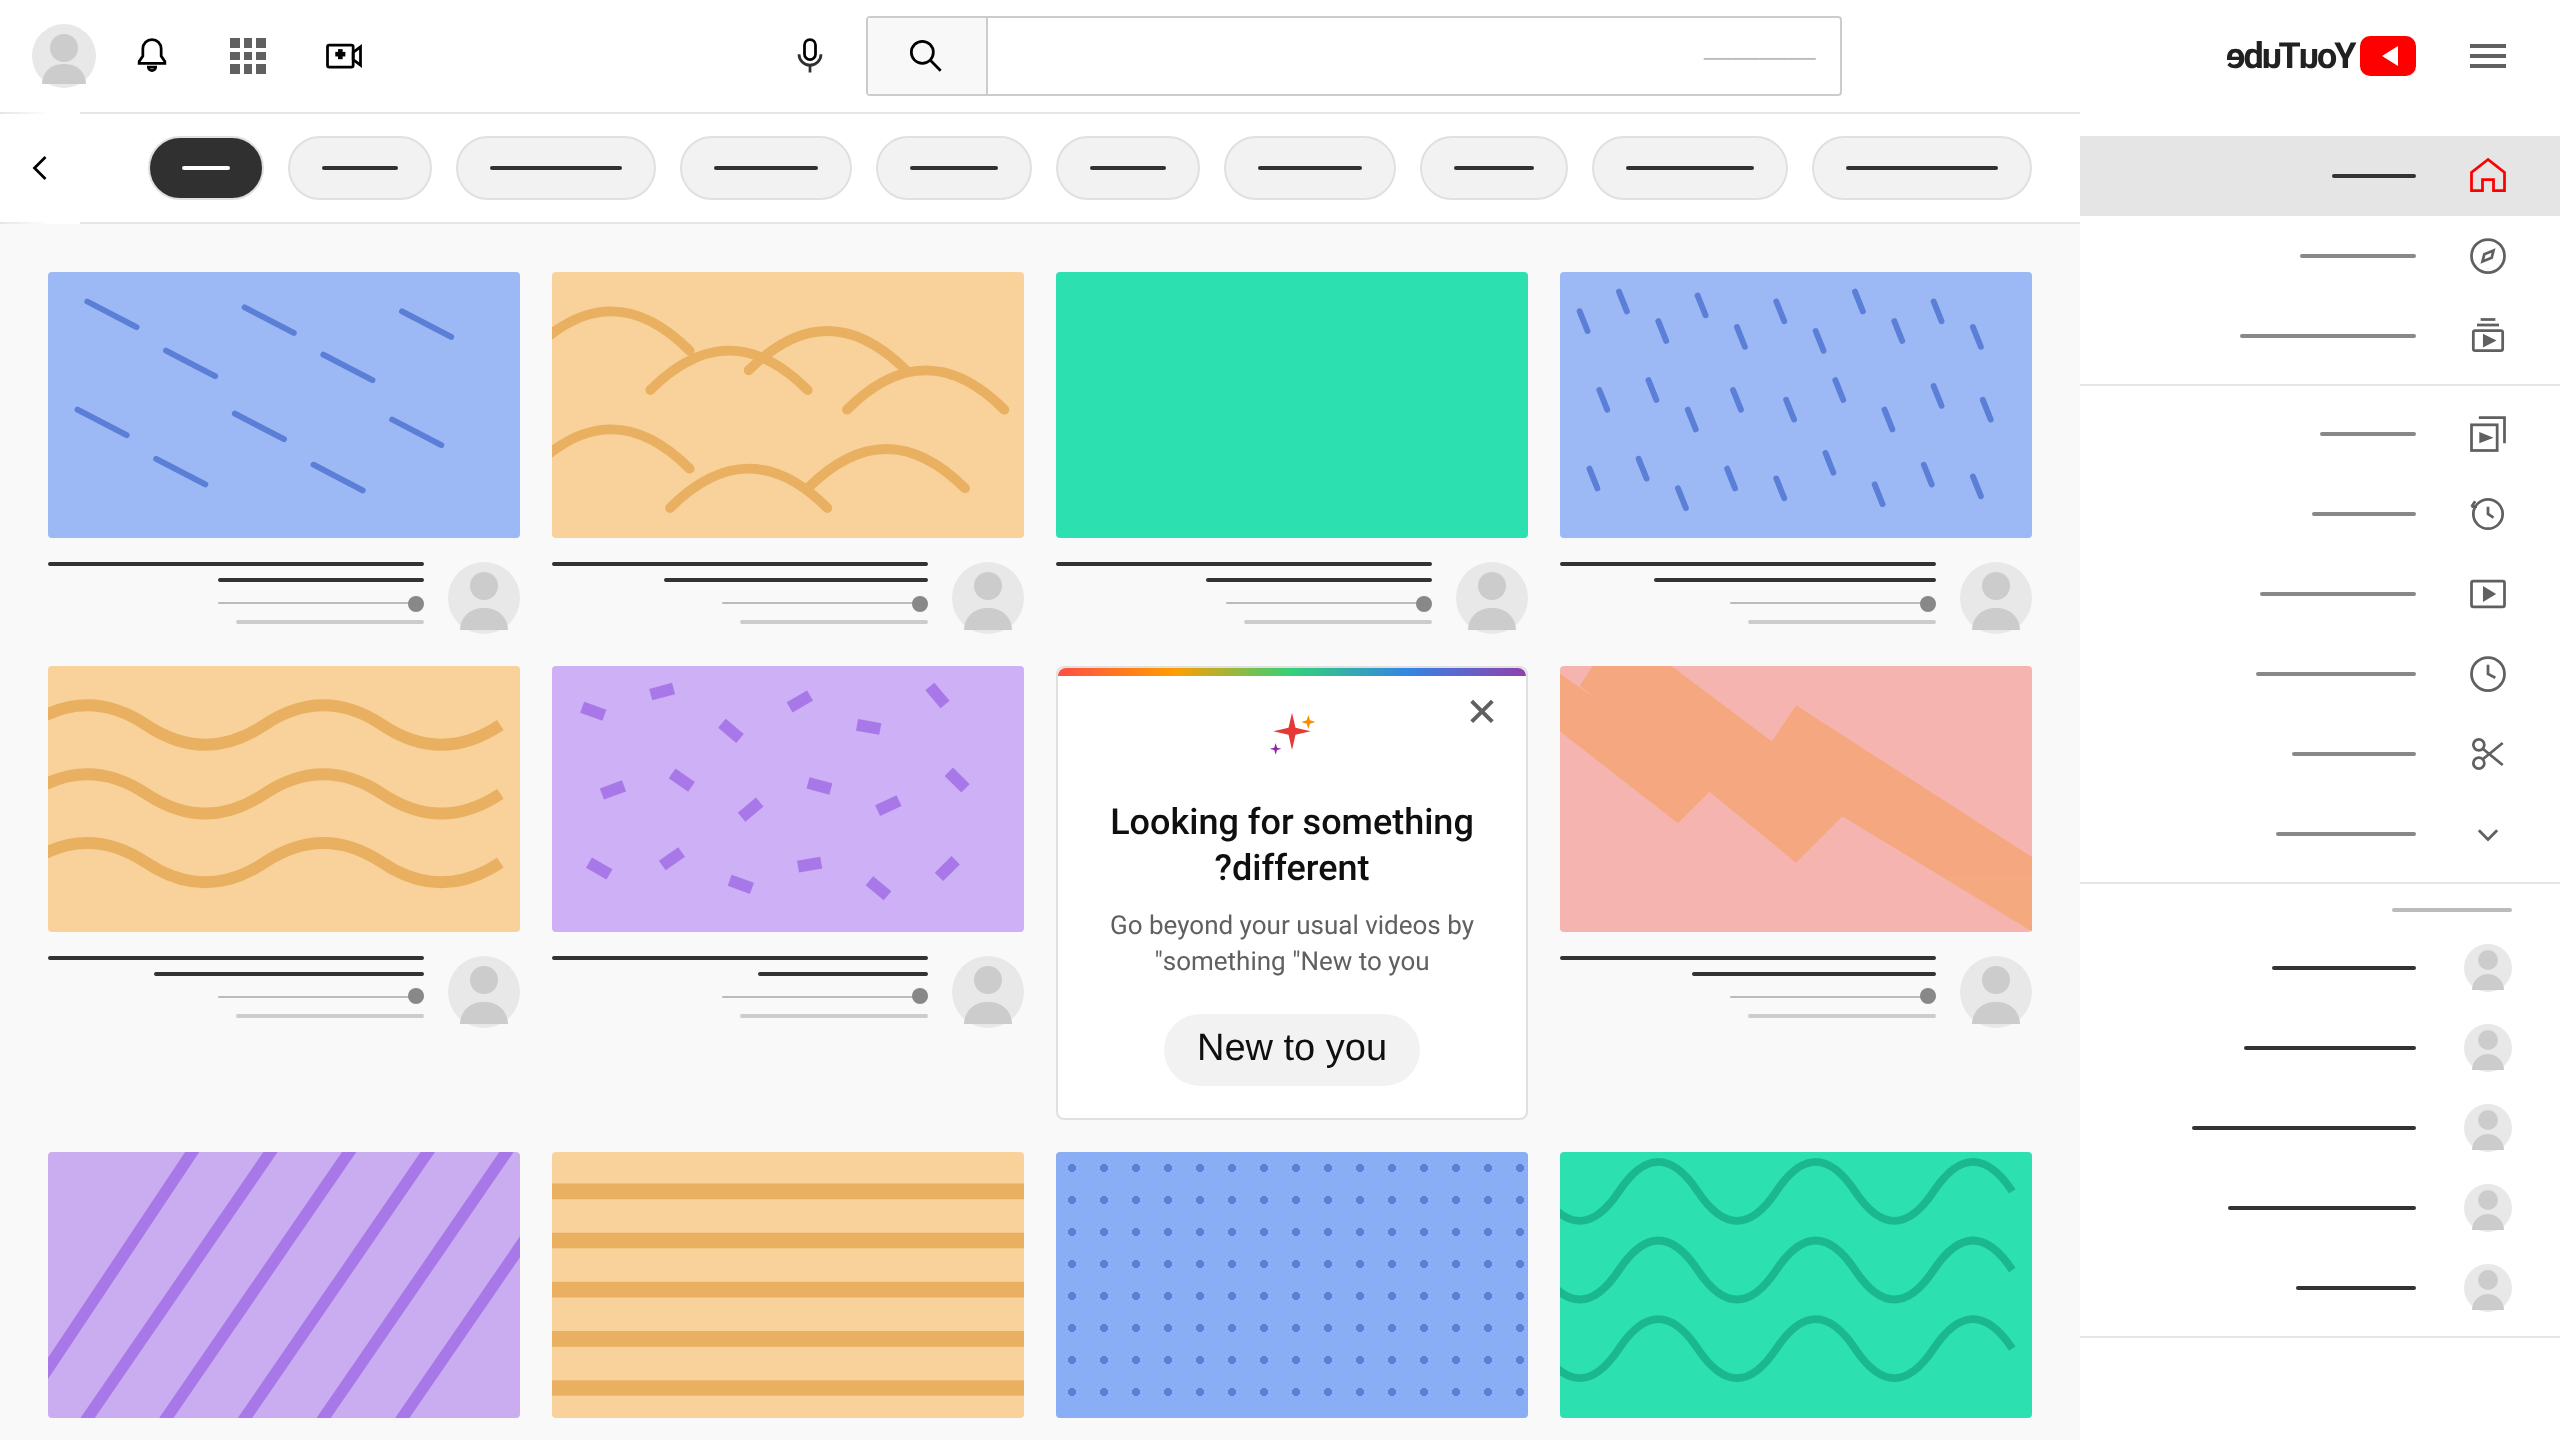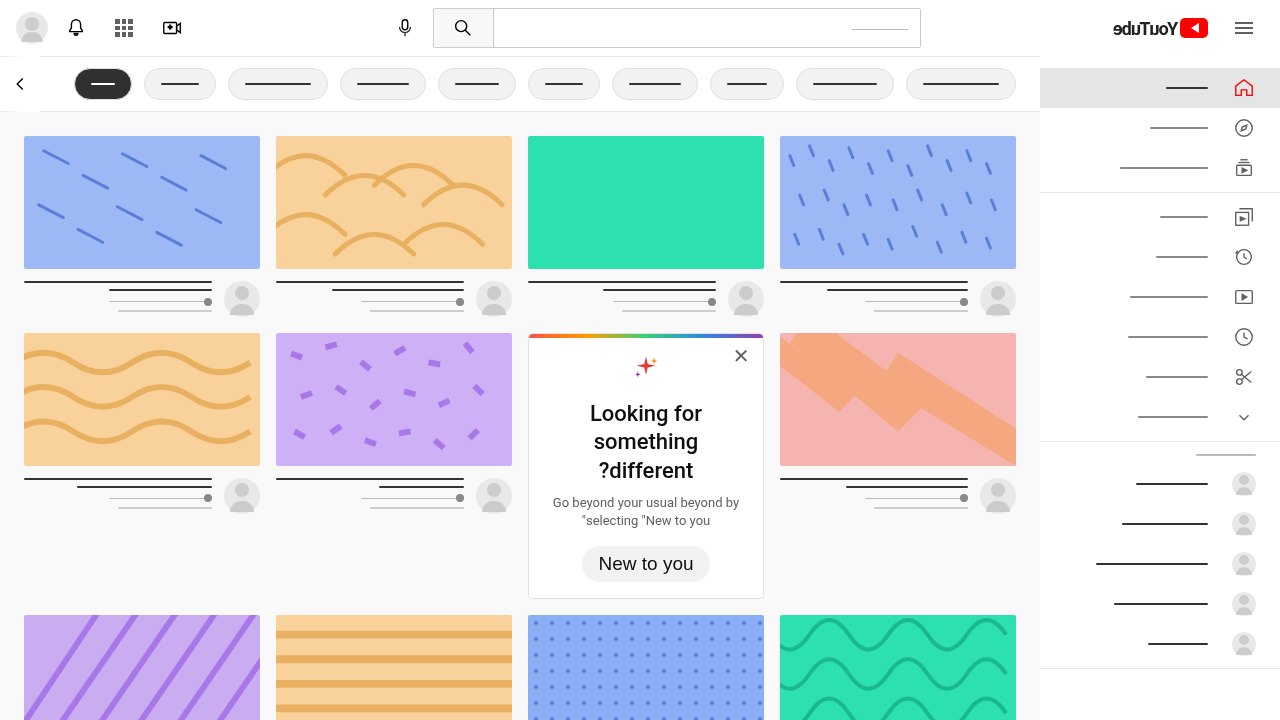--- a/index.html
+++ b/index.html
@@ -72,21 +72,21 @@
 .tline.l2 { width: 75%; }
 .sline { height: 1.5px; background: #bbb; border-radius: 1px; width: 55%; display: flex; align-items: center; gap: 4px; margin-top: 4px; }
 .sline .dot { width: 8px; height: 8px; border-radius: 50%; background: #888; flex-shrink: 0; }
 .sline2 { height: 1.5px; background: #ccc; border-radius: 1px; width: 50%; margin-top: 2px; }
 
 
 .promo { grid-column: span 1; background: #fff; border: 1px solid #e0e0e0; border-radius: 4px; padding: 16px; position: relative; display: flex; flex-direction: column; align-items: center; text-align: center; }
 .promo::before { content:""; position:absolute; top:0; left:0; right:0; height:4px; background: linear-gradient(to right, #ff4e45, #ff9e00, #33d17a, #3584e4, #9141ac); border-radius: 4px 4px 0 0; }
 .promo-close { position: absolute; top: 10px; right: 10px; width: 24px; height: 24px; cursor: pointer; display:flex; align-items:center; justify-content:center; color:#606060; font-size:20px; transform: scaleX(-1); }
 .promo-icon { font-size: 24px; margin: 4px 0 12px; }
-.promo h3 { font-size: 22px; font-weight: 500; color: #0f0f0f; margin-bottom: 8px; line-height: 1.3; }
+.promo h3 { font-size: 18px; font-weight: 500; color: #0f0f0f; margin-bottom: 8px; line-height: 1.3; }
 .promo p { font-size: 13px; color: #606060; margin-bottom: 16px; line-height: 1.4; }
 .promo-btn { background: #f2f2f2; border: none; border-radius: 18px; height: 36px; padding: 0 16px; font-size: 19px; font-weight: 500; color: #0f0f0f; cursor: pointer; }
 
 
 .bg-blue { background: #9cb8f5; }
 .bg-green { background: #2ce0b0; }
 .bg-orange { background: #f8d29a; }
 .bg-purple { background: #cdb0f5; }
 .bg-pink { background: #f5b4b0; }
 .bg-lav { background: #c9adf0; }
@@ -497,21 +497,21 @@
       <div class="promo">
         <div class="promo-close">✕</div>
         <div class="promo-icon">
           <svg width="28" height="28" viewBox="0 0 24 24" fill="none">
               <path d="M12 2 L13.5 8.5 L20 10 L13.5 11.5 L12 18 L10.5 11.5 L4 10 L10.5 8.5 Z" fill="#e53935"></path>
               <path d="M19 3 L19.7 5.3 L22 6 L19.7 6.7 L19 9 L18.3 6.7 L16 6 L18.3 5.3 Z" fill="#fb8c00"></path>
               <path d="M5 15 L5.6 17 L7.5 17.5 L5.6 18 L5 20 L4.4 18 L2.5 17.5 L4.4 17 Z" fill="#8e24aa"></path>
             </svg>
         </div>
         <h3>Looking for something different?</h3>
-        <p>Go beyond your usual beyond by selecting "New to you"</p>
+        <p>Go beyond your usual videos by something "New to you"</p>
         <button class="promo-btn">New to you</button>
       </div>
 
       <div class="card">
         <div class="thumb bg-purple">
           <svg viewBox="0 0 240 135">
               <g fill="#a878e8">
                 <rect x="15" y="20" width="12" height="6" transform="rotate(20 21 23)"></rect>
                 <rect x="50" y="10" width="12" height="6" transform="rotate(-15 56 13)"></rect>
                 <rect x="85" y="30" width="12" height="6" transform="rotate(40 91 33)"></rect>

